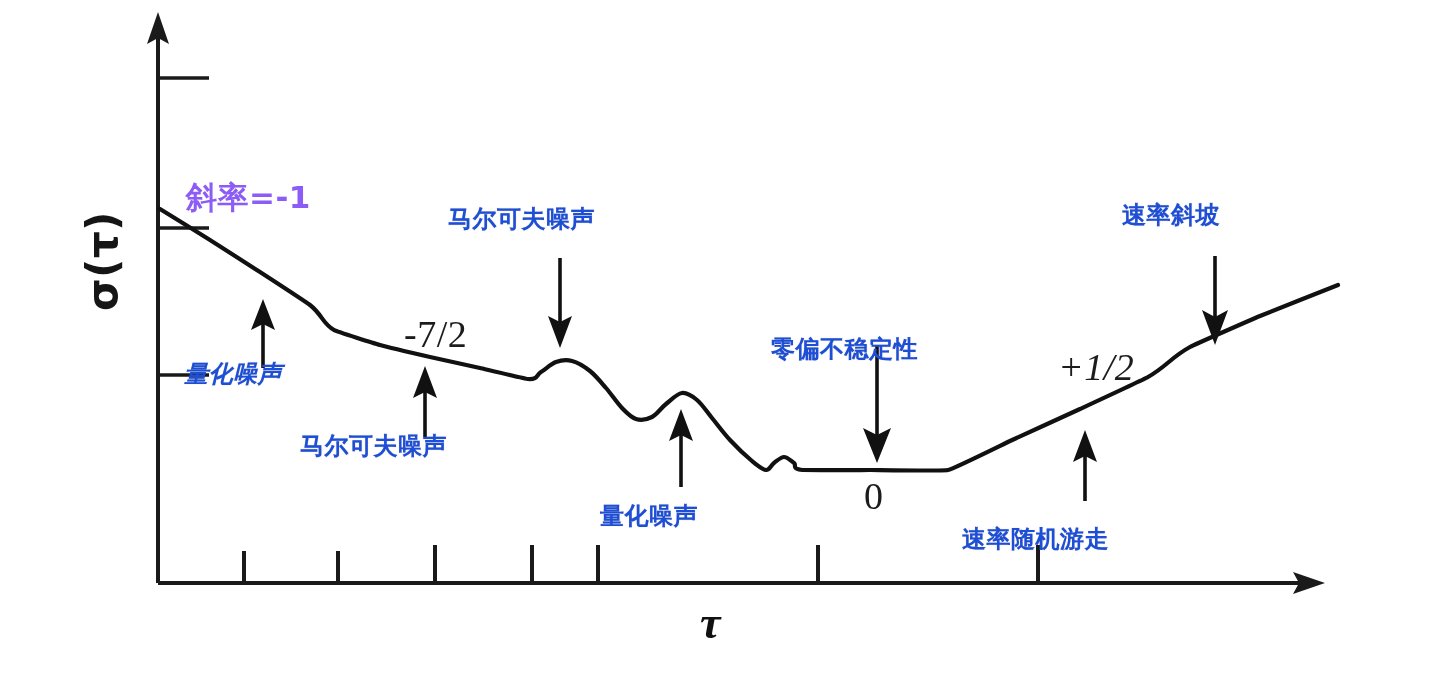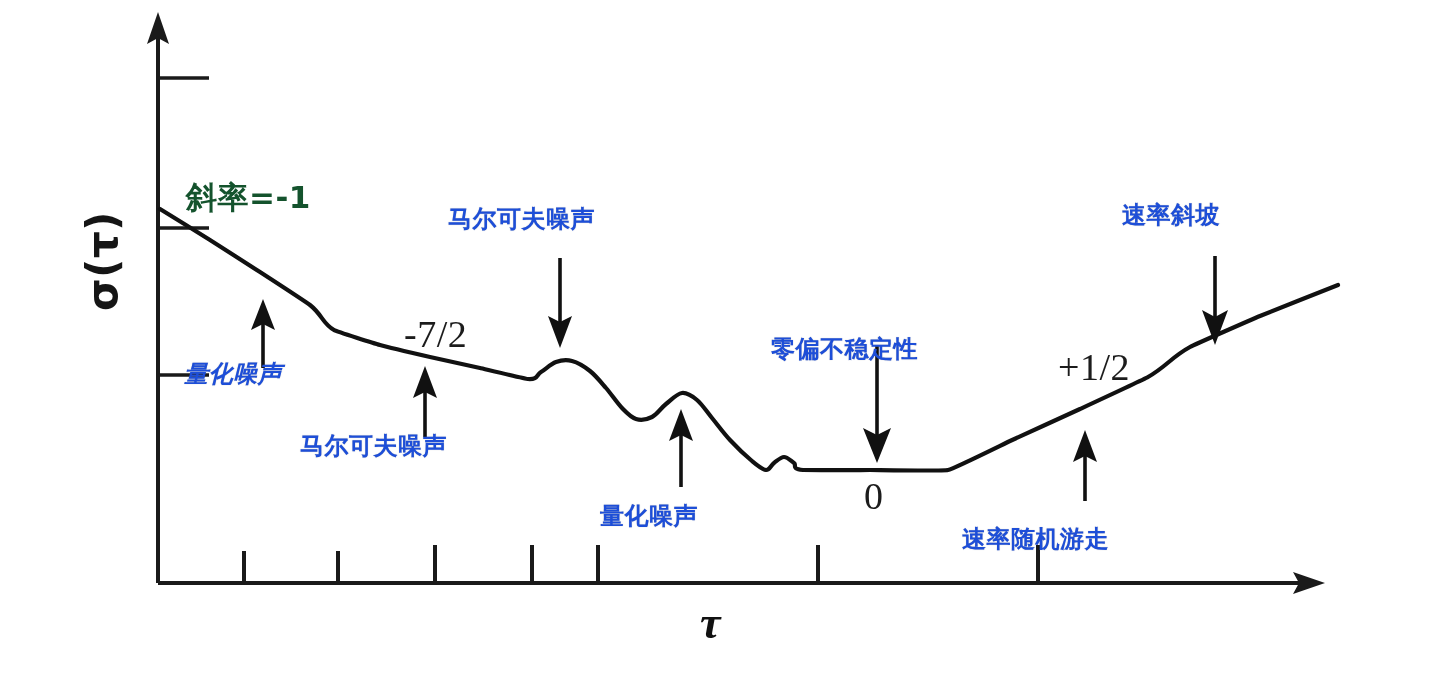--- a/index.html
+++ b/index.html
@@ -79,21 +79,21 @@
   .lbl-math {
     font-family: "Liberation Serif", "DejaVu Serif", serif;
     font-weight: 400;
     font-size: 38px;
     color: #1c1c1c;
   }
   .lbl-slope-eq {
     font-family: "DejaVu Sans", "Liberation Sans", sans-serif;
     font-weight: 700;
     font-size: 31px;
-    color: #14532d;
+    color: #8b5cf6;
   }
   .lbl-axis-math {
     font-family: "Liberation Serif", "DejaVu Serif", serif;
     font-style: italic;
     font-weight: 700;
     color: #111111;
   }
   #y-axis-label {
     position: absolute;
     transform-origin: 50% 50%;
@@ -180,21 +180,21 @@
   <div id="y-axis-label" class="lbl" style="left:58px; top:245px; width:90px; text-align:center;">σ(τ)</div>
 
   <div id="x-axis-label" class="lbl lbl-axis-math" style="left:700px; top:600px;">τ</div>
 
   <div class="lbl lbl-slope-eq" style="left:186px; top:182px;">斜率=-1</div>
 
   <div class="lbl lbl-math" style="left:404px; top:315px;">-7/2</div>
 
   <div class="lbl lbl-math" style="left:864px; top:477px;">0</div>
 
-  <div class="lbl lbl-math" style="left:1058px; top:348px;">+1/2</div>
+  <div class="lbl lbl-math" style="left:1058px; top:348px;font-style:italic;">+1/2</div>
 
   <div class="lbl lbl-cn" style="left:184px; top:362px;font-style:italic;">量化噪声</div>
 
   <div class="lbl lbl-cn" style="left:300px; top:434px;">马尔可夫噪声</div>
 
   <div class="lbl lbl-cn" style="left:448px; top:207px;">马尔可夫噪声</div>
 
   <div class="lbl lbl-cn" style="left:600px; top:504px;">量化噪声</div>
 
   <div class="lbl lbl-cn" style="left:771px; top:337px;">零偏不稳定性</div>

